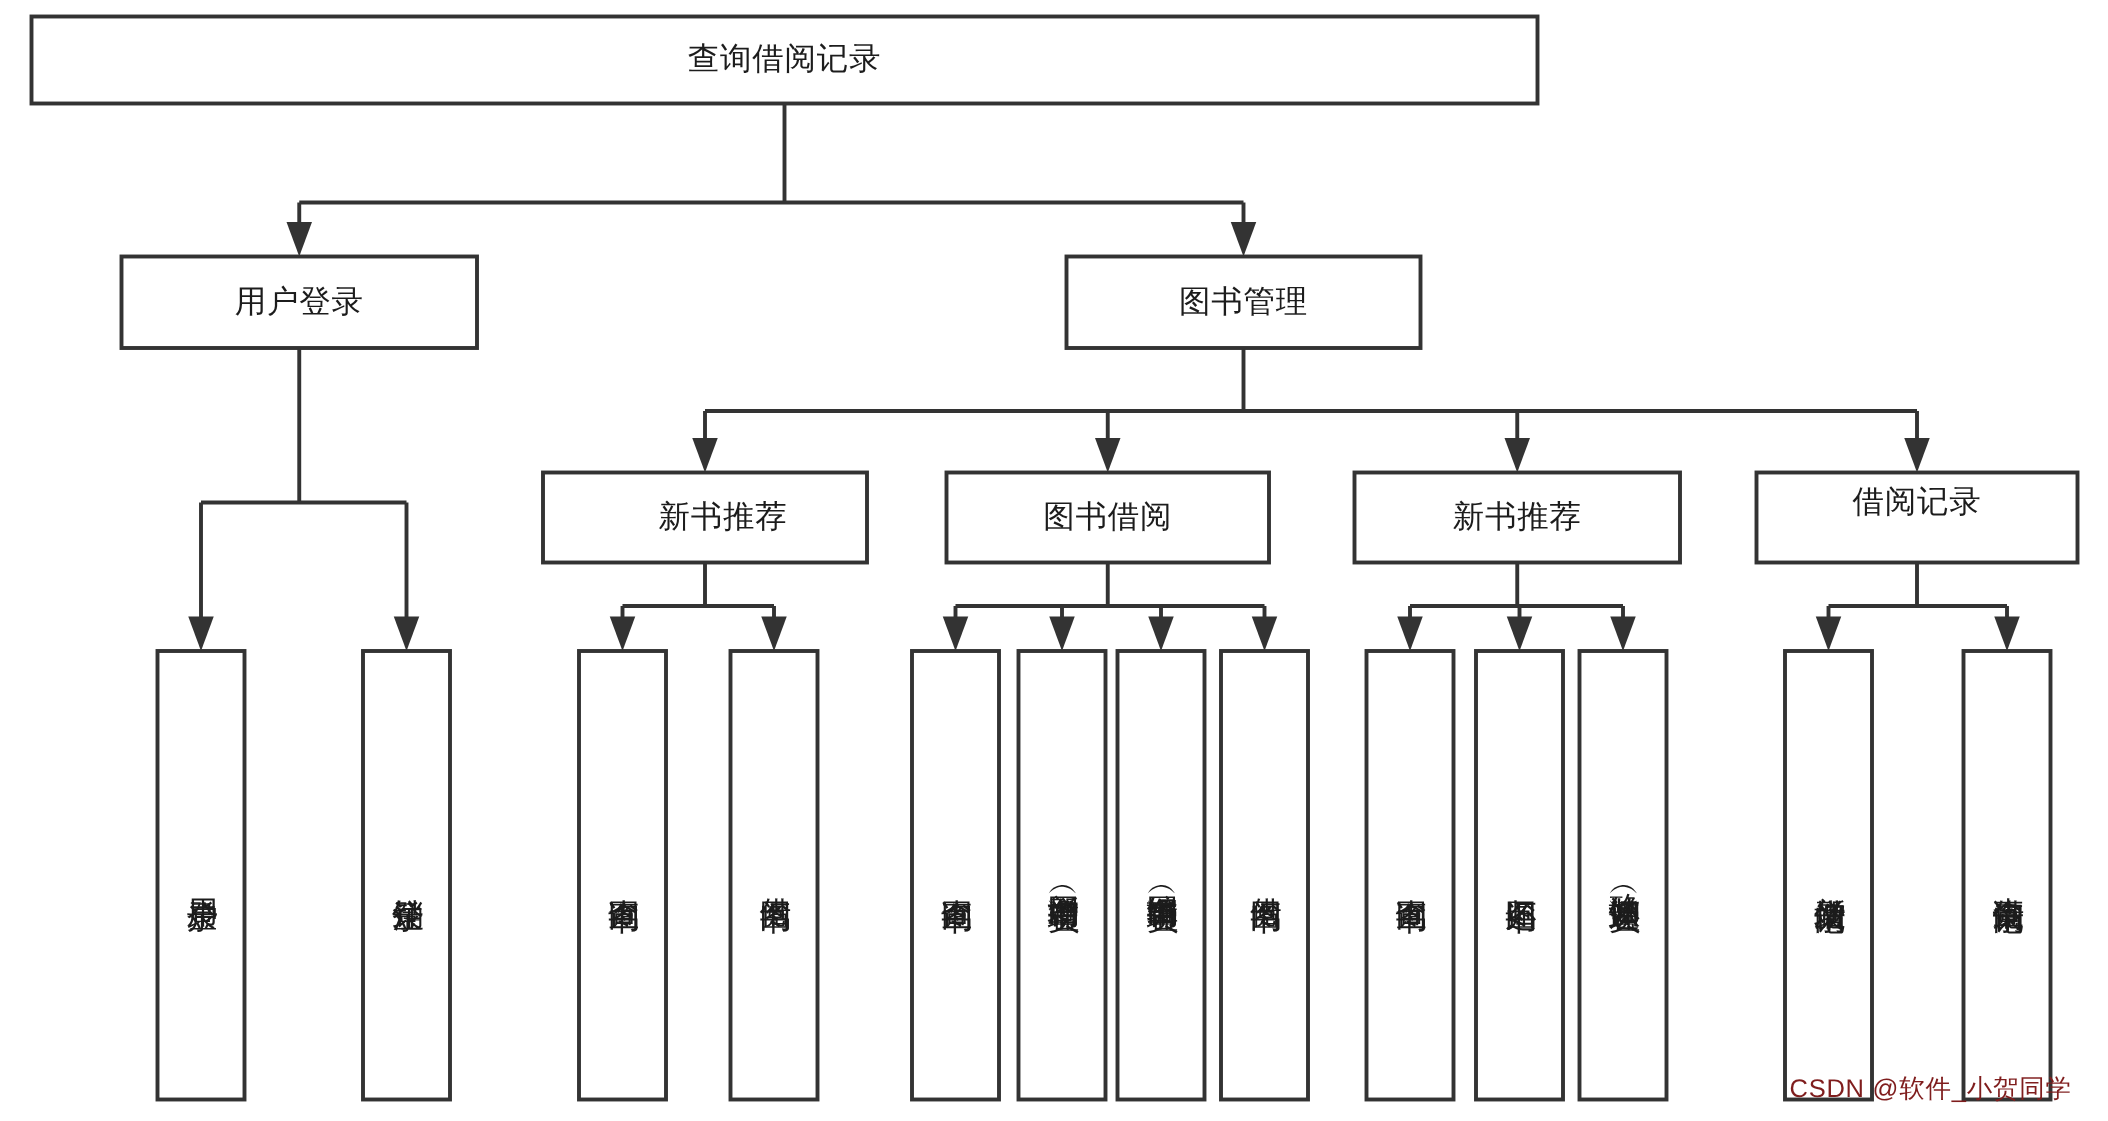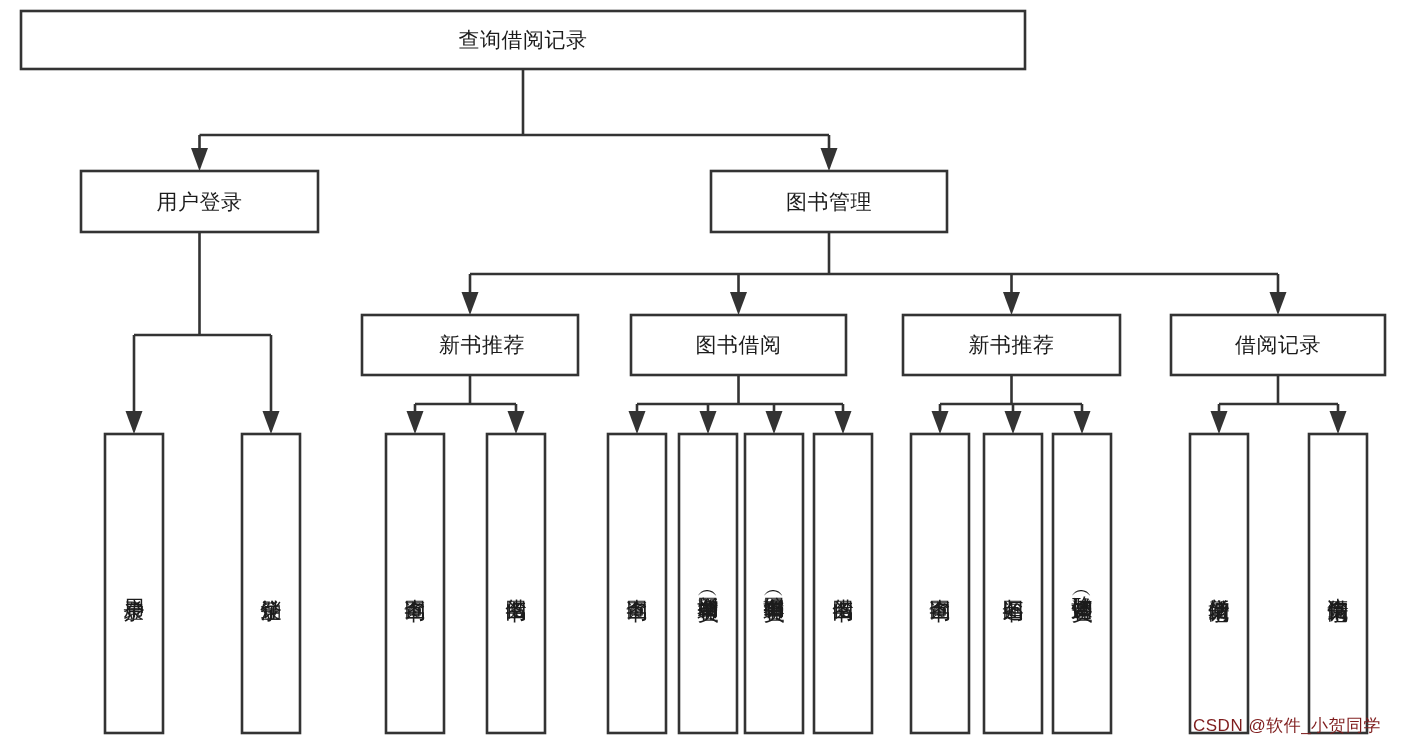--- a/index.html
+++ b/index.html
@@ -186,21 +186,21 @@
   </svg>
 
   <div class="node-label-h" style="left:21px; top:11px; width:1004px; height:58px;">查询借阅记录</div>
 
   <div class="node-label-h" style="left:81px; top:171px; width:237px; height:61px;">用户登录</div>
   <div class="node-label-h" style="left:711px; top:171px; width:236px; height:61px;">图书管理</div>
 
   <div class="node-label-h" style="left:362px; top:315px; width:240px; height:60px;">新书推荐</div>
   <div class="node-label-h" style="left:631px; top:315px; width:215px; height:60px;">图书借阅</div>
   <div class="node-label-h" style="left:903px; top:315px; width:217px; height:60px;">新书推荐</div>
-  <div class="node-label-h" style="left:1171px; top:315px; width:214px; height:60px;">借阅记录</div>
+  <div class="node-label-h" style="left:1171px; top:305px; width:214px; height:60px;">借阅记录</div>
 
   <div class="node-label-v" style="left:105px; top:434px; width:58px; height:299px;">用户登录</div>
   <div class="node-label-v" style="left:242px; top:434px; width:58px; height:299px;">注销登录</div>
   <div class="node-label-v" style="left:386px; top:434px; width:58px; height:299px;">查询图书</div>
   <div class="node-label-v" style="left:487px; top:434px; width:58px; height:299px;">借阅图书</div>
   <div class="node-label-v" style="left:608px; top:434px; width:58px; height:299px;">查询图书</div>
   <div class="node-label-v" style="left:679px; top:434px; width:58px; height:299px;">新增图书（管理员）</div>
   <div class="node-label-v" style="left:745px; top:434px; width:58px; height:299px;">编辑图书（管理员）</div>
   <div class="node-label-v" style="left:814px; top:434px; width:58px; height:299px;">借阅图书</div>
   <div class="node-label-v" style="left:911px; top:434px; width:58px; height:299px;">查询图书</div>

